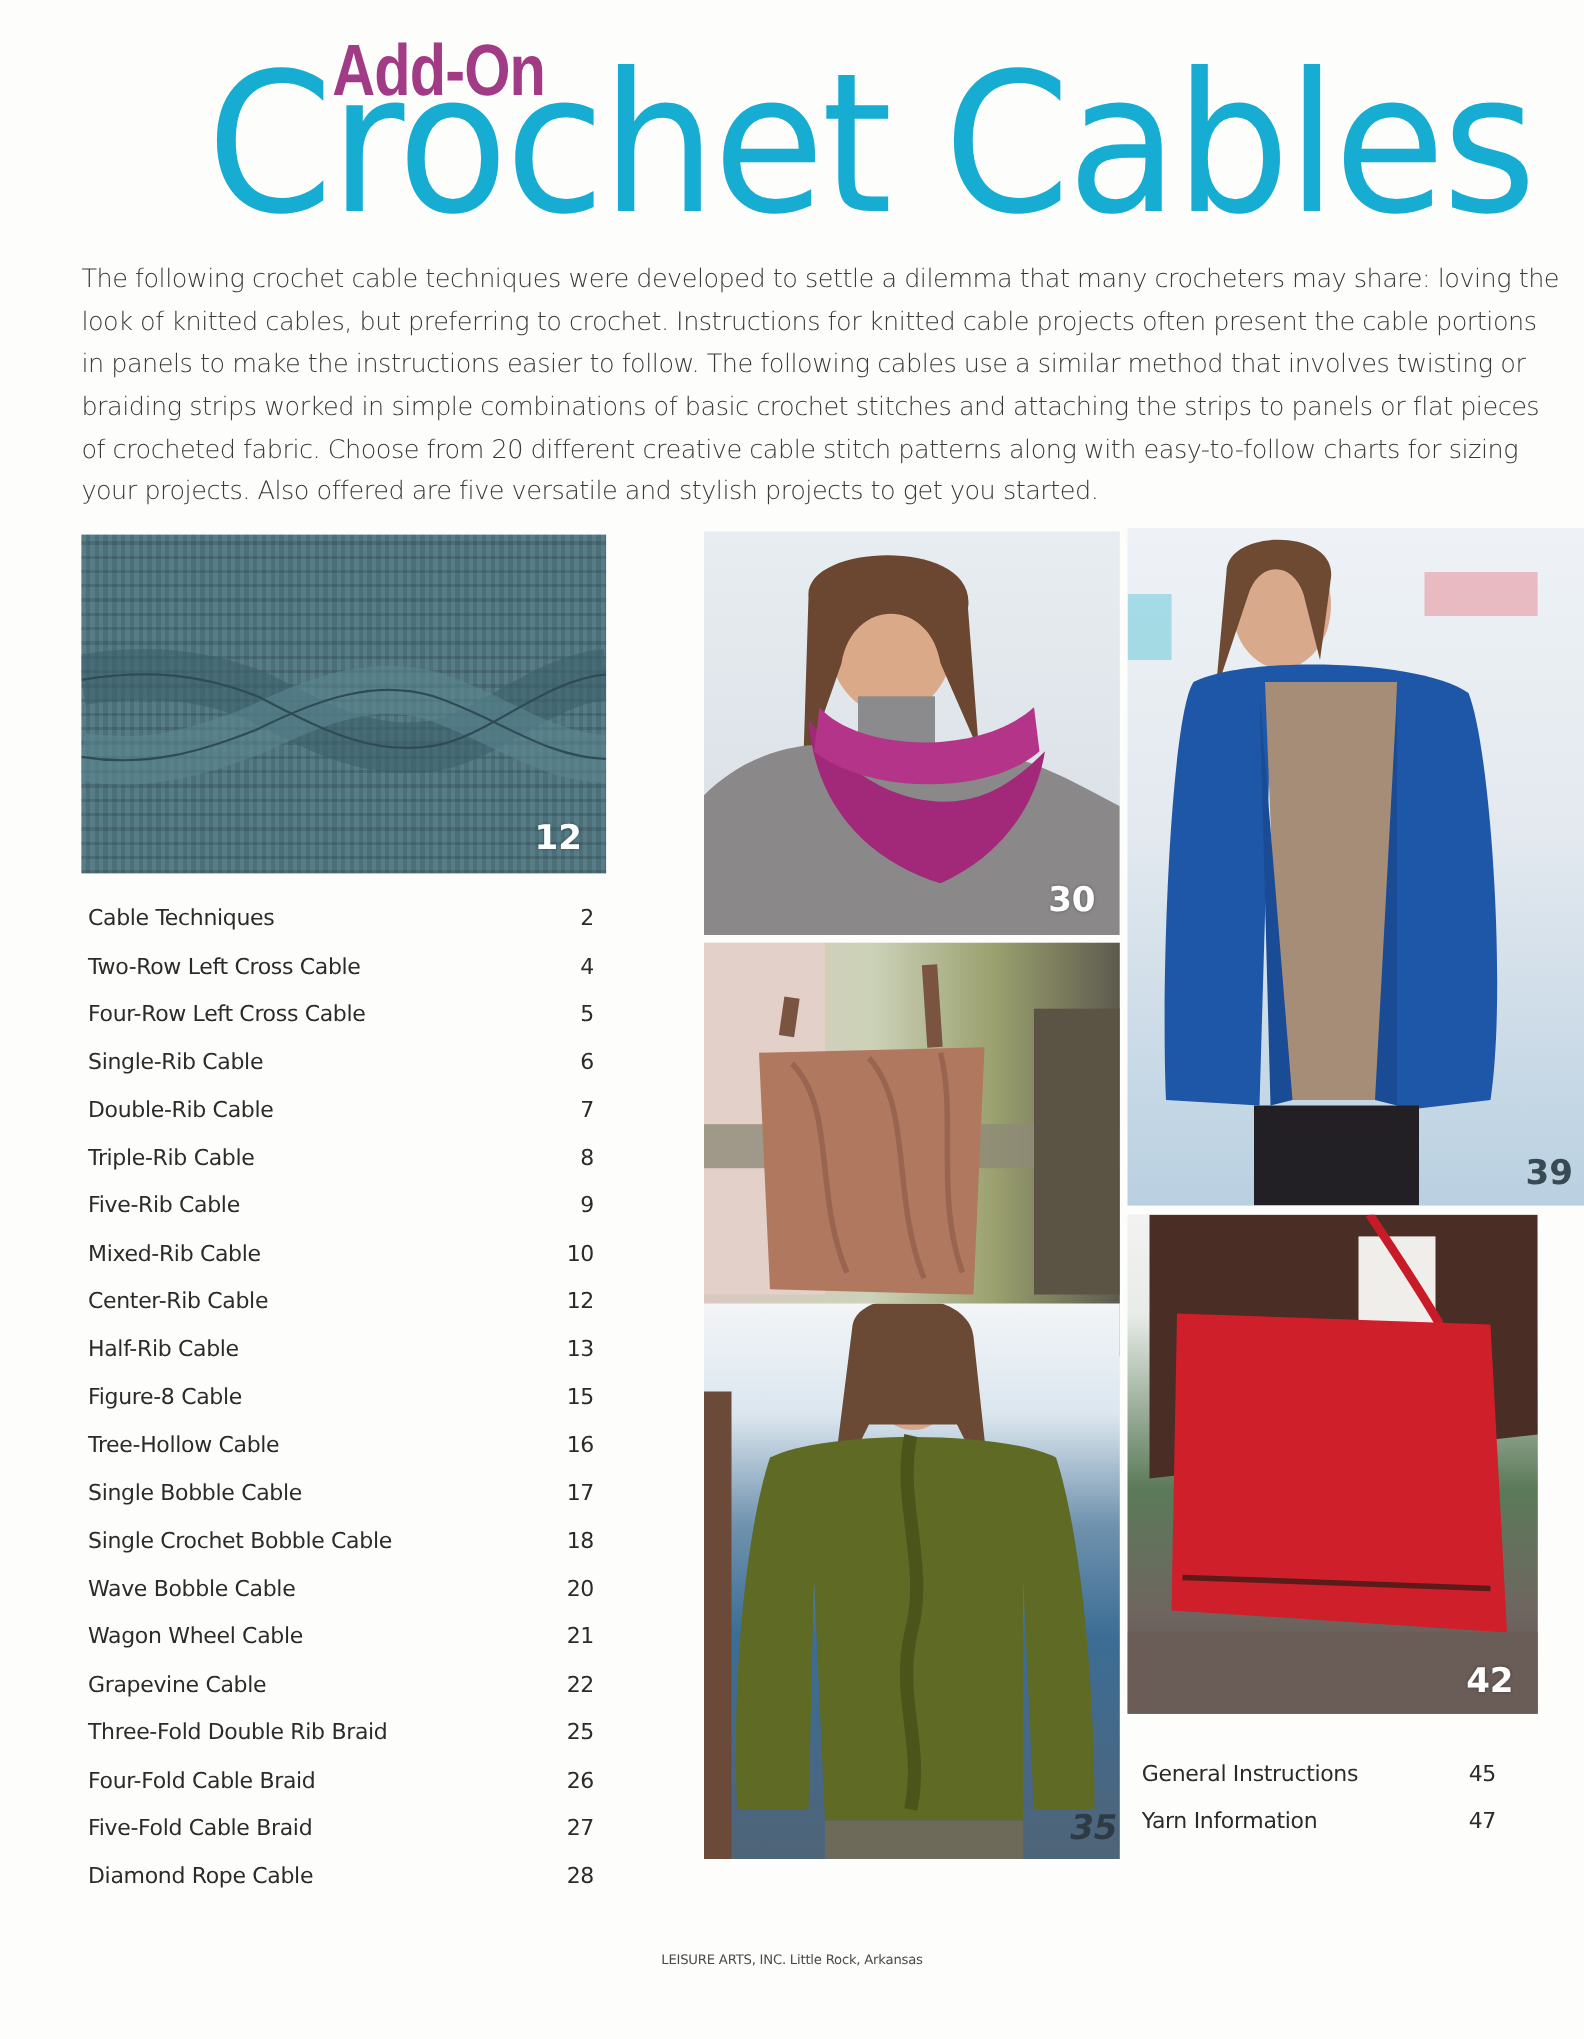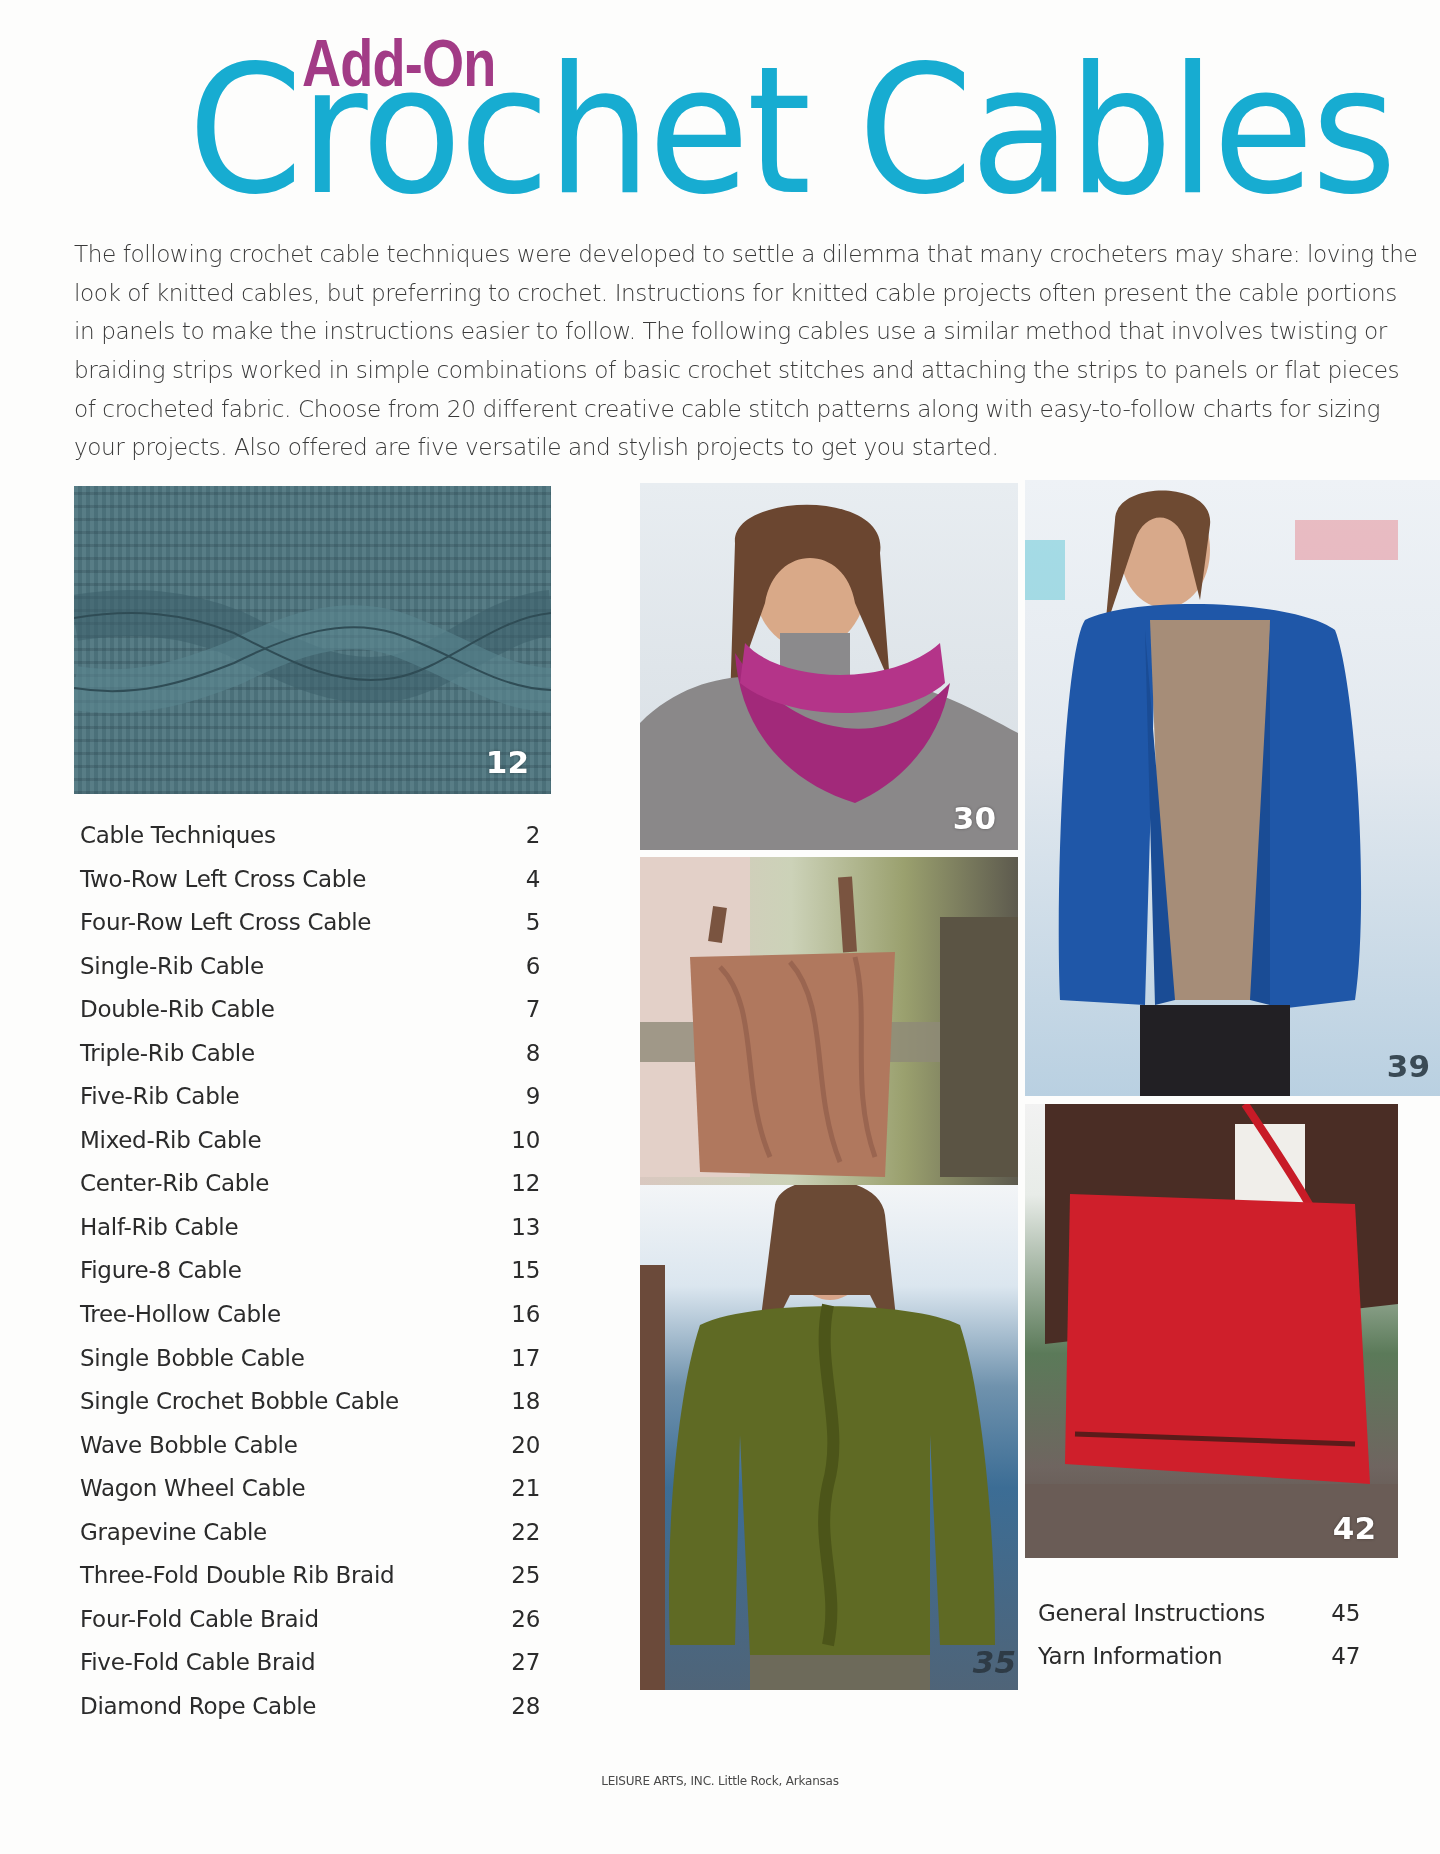--- a/index.html
+++ b/index.html
@@ -48,21 +48,21 @@
     }
     .scarf { left: 640px; top: 483px; width: 378px; height: 367px; background: linear-gradient(180deg, #e8edf1 0%, #d6dde3 100%); }
     .cardigan { left: 1025px; top: 480px; width: 425px; height: 616px; background: linear-gradient(180deg, #eef2f6 0%, #e3e9ef 45%, #b9d0e1 100%); }
     .tote { left: 640px; top: 857px; width: 378px; height: 376px; background: linear-gradient(90deg, #d9c8c0 0%, #ccd2b8 40%, #9aa06e 70%, #5d5a4e 100%); }
     .sweater { left: 640px; top: 1185px; width: 378px; height: 505px; background: linear-gradient(180deg, #f3f5f7 0%, #dbe6ef 20%, #6f92ad 40%, #3c6d95 60%, #4f6478 100%); }
     .messenger { left: 1025px; top: 1104px; width: 373px; height: 454px; background: linear-gradient(180deg, #f2f2f2 0%, #e8ece8 20%, #5b7a59 55%, #6f6560 80%, #5a4d46 100%); }
 
     .toc { position: absolute; left: 80px; top: 822px; width: 460px; }
     .toc-row {
       display: flex; justify-content: space-between; align-items: baseline;
-      height: 43.55px; font-size: 23px; color: #2b2b2b; letter-spacing: -0.3px;
+      height: 43.55px; font-size: 20px; color: #2b2b2b; letter-spacing: -0.3px;
       font-family: "DejaVu Sans", sans-serif;
     }
     .toc-row .pg { width: 60px; text-align: right; }
     .toc2 { position: absolute; left: 1038px; top: 1600px; width: 322px; }
     .toc2 .toc-row { height: 43px; }
     .footer {
       position: absolute; left: 0; width: 1440px; top: 1774px; text-align: center;
       font-size: 12px; color: #4a4a4a; letter-spacing: -0.2px;
     }
   </style>

